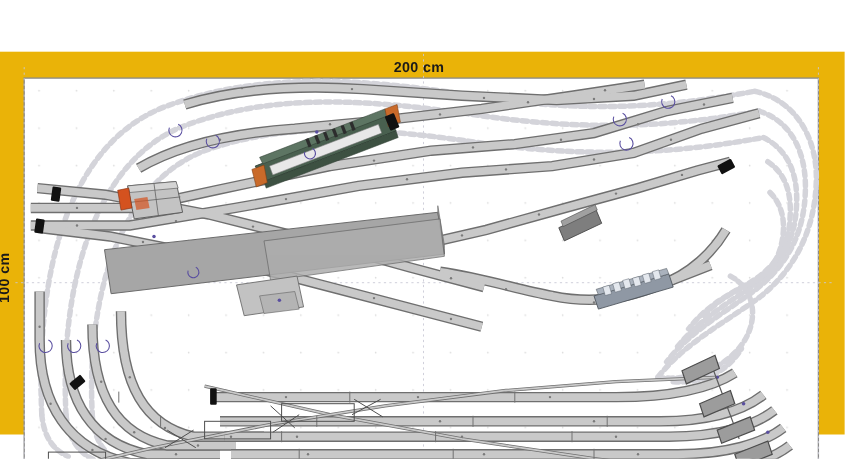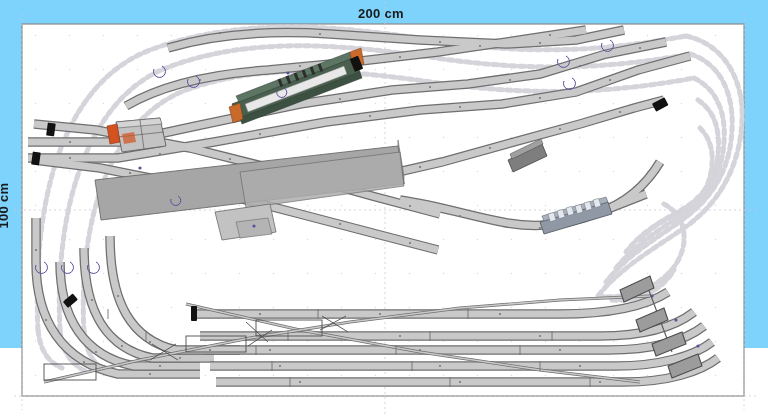--- a/index.html
+++ b/index.html
@@ -1,18 +1,18 @@
 <!DOCTYPE html>
 <html><head>
 <meta charset="utf-8">
 <style>
   html,body{margin:0;padding:0;background:#ffffff;}
   body{width:768px;height:417px;overflow:hidden;
        font-family:"Liberation Sans", sans-serif;}
-  #app{position:relative;width:768px;height:348px;background:#7dd3fc;}
+  #app{position:relative;width:768px;height:348px;background:#eab308;margin-top:47px;}
   .dim-label{position:absolute;font-size:13px;font-weight:bold;color:#1a1a1a;
              letter-spacing:.3px;white-space:nowrap;}
   #dim-width{left:358px;top:6px;}
   #dim-height{left:-19px;top:198px;transform:rotate(-90deg);transform-origin:50% 50%;}
   #plan-svg{position:absolute;left:0;top:0;}
 </style>
 </head>
 <body>
 
 <div id="app">

